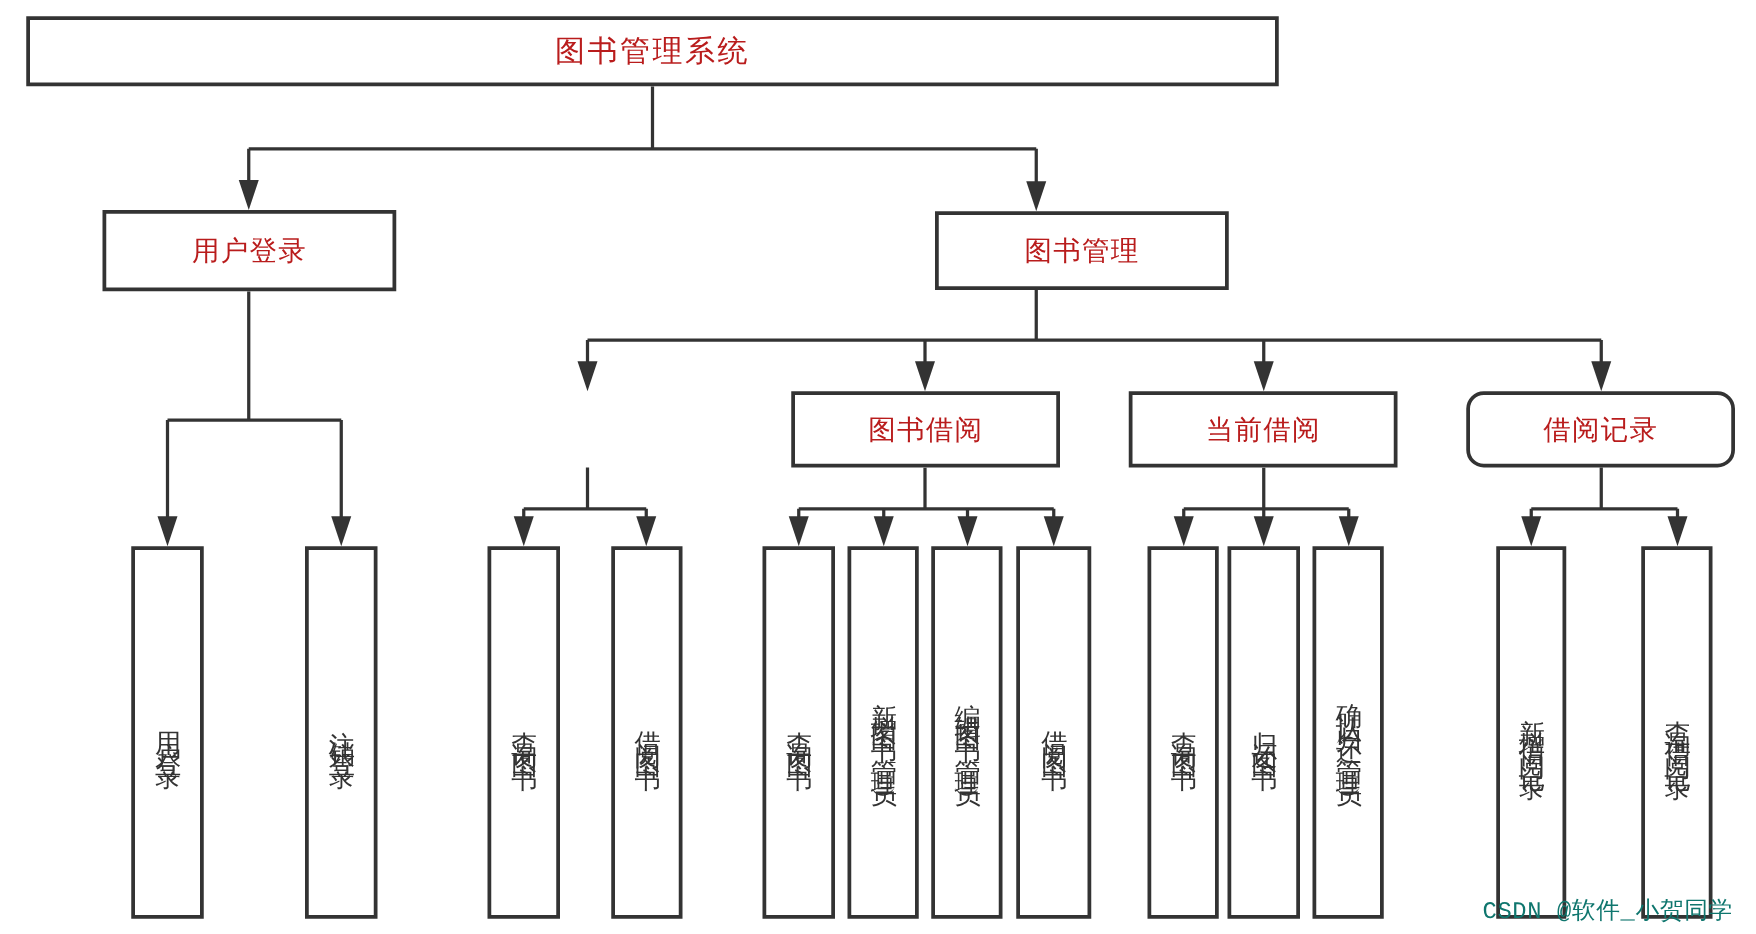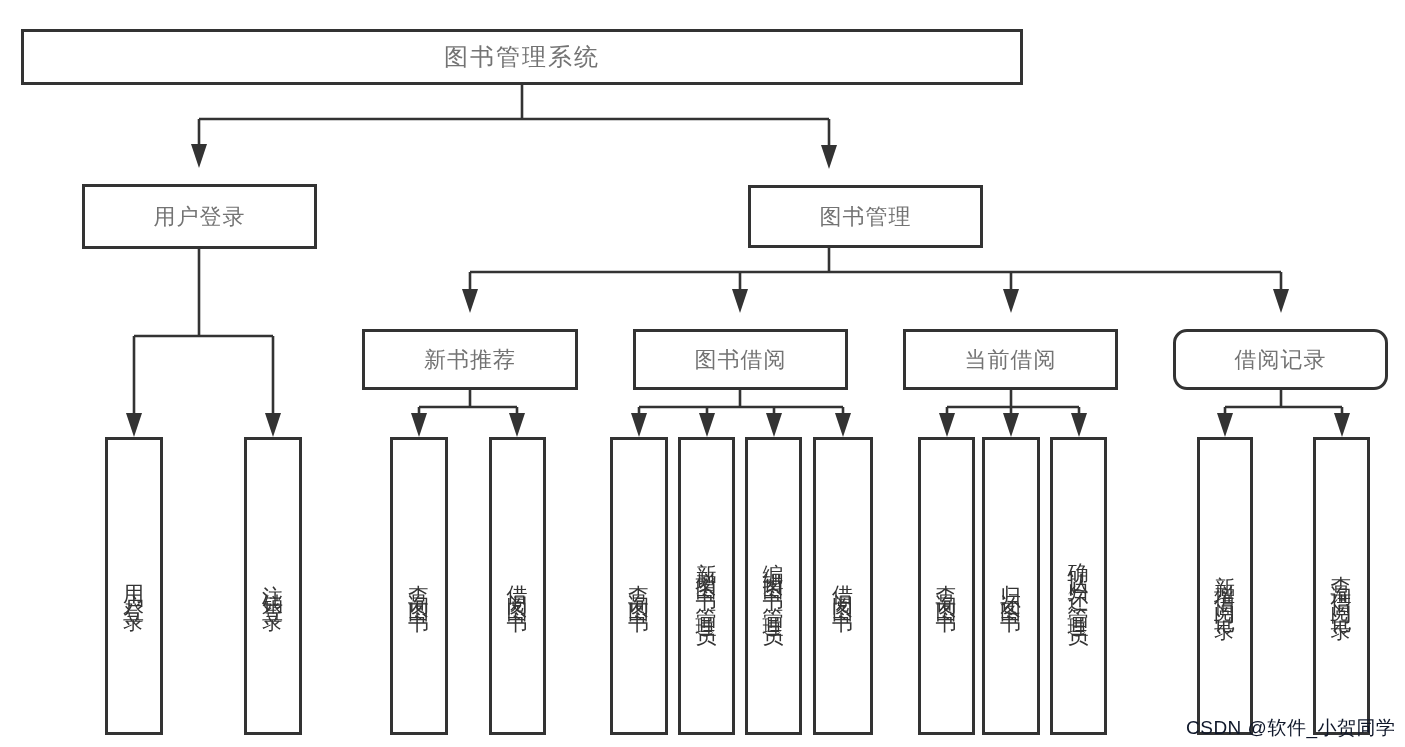--- a/index.html
+++ b/index.html
@@ -29,22 +29,21 @@
     border: 3px solid #333333;
     background: #ffffff;
     display: flex;
     align-items: center;
     justify-content: center;
     text-align: center;
   }
   .node.h-label {
     font-size: 22px;
     letter-spacing: 1px;
-    color: #737373;
-    margin-top: 16px;
+    color: #b91c1c;
   }
   .node.root-label {
     font-size: 24px;
     letter-spacing: 2px;
   }
   .node.leaf {
     top: 437px;
     height: 298px;
     border-width: 3px;
   }
@@ -56,24 +55,25 @@
     line-height: 1;
     color: #333333;
     white-space: nowrap;
   }
   .watermark {
     position: absolute;
     left: 1186px;
     top: 715px;
     width: 215px;
     font-size: 19px;
-    color: #0f172a;
+    color: #0f766e;
     white-space: nowrap;
     z-index: 10;
     letter-spacing: 0.5px;
+    font-family: Liberation Mono, monospace;
   }
 </style>
 </head>
 <body>
 
 <div id="canvas">
 
   <svg id="connector-svg" viewBox="0 0 1405 747" xmlns="http://www.w3.org/2000/svg">
     <g stroke="#333333" stroke-width="2.6" fill="none">
 
@@ -151,23 +151,20 @@
     <span>图书管理系统</span>
   </div>
 
   <div class="node h-label" style="left:82px; top:168px; width:235px; height:65px;">
     <span>用户登录</span>
   </div>
   <div class="node h-label" style="left:748px; top:169px; width:235px; height:63px;">
     <span>图书管理</span>
   </div>
 
-  <div class="node h-label" style="left:362px; top:313px; width:216px; height:61px;">
-    <span>新书推荐</span>
-  </div>
   <div class="node h-label" style="left:633px; top:313px; width:215px; height:61px;">
     <span>图书借阅</span>
   </div>
   <div class="node h-label" style="left:903px; top:313px; width:215px; height:61px;">
     <span>当前借阅</span>
   </div>
   <div class="node h-label" style="left:1173px; top:313px; width:215px; height:61px;border-radius:14px;">
     <span>借阅记录</span>
   </div>
 

